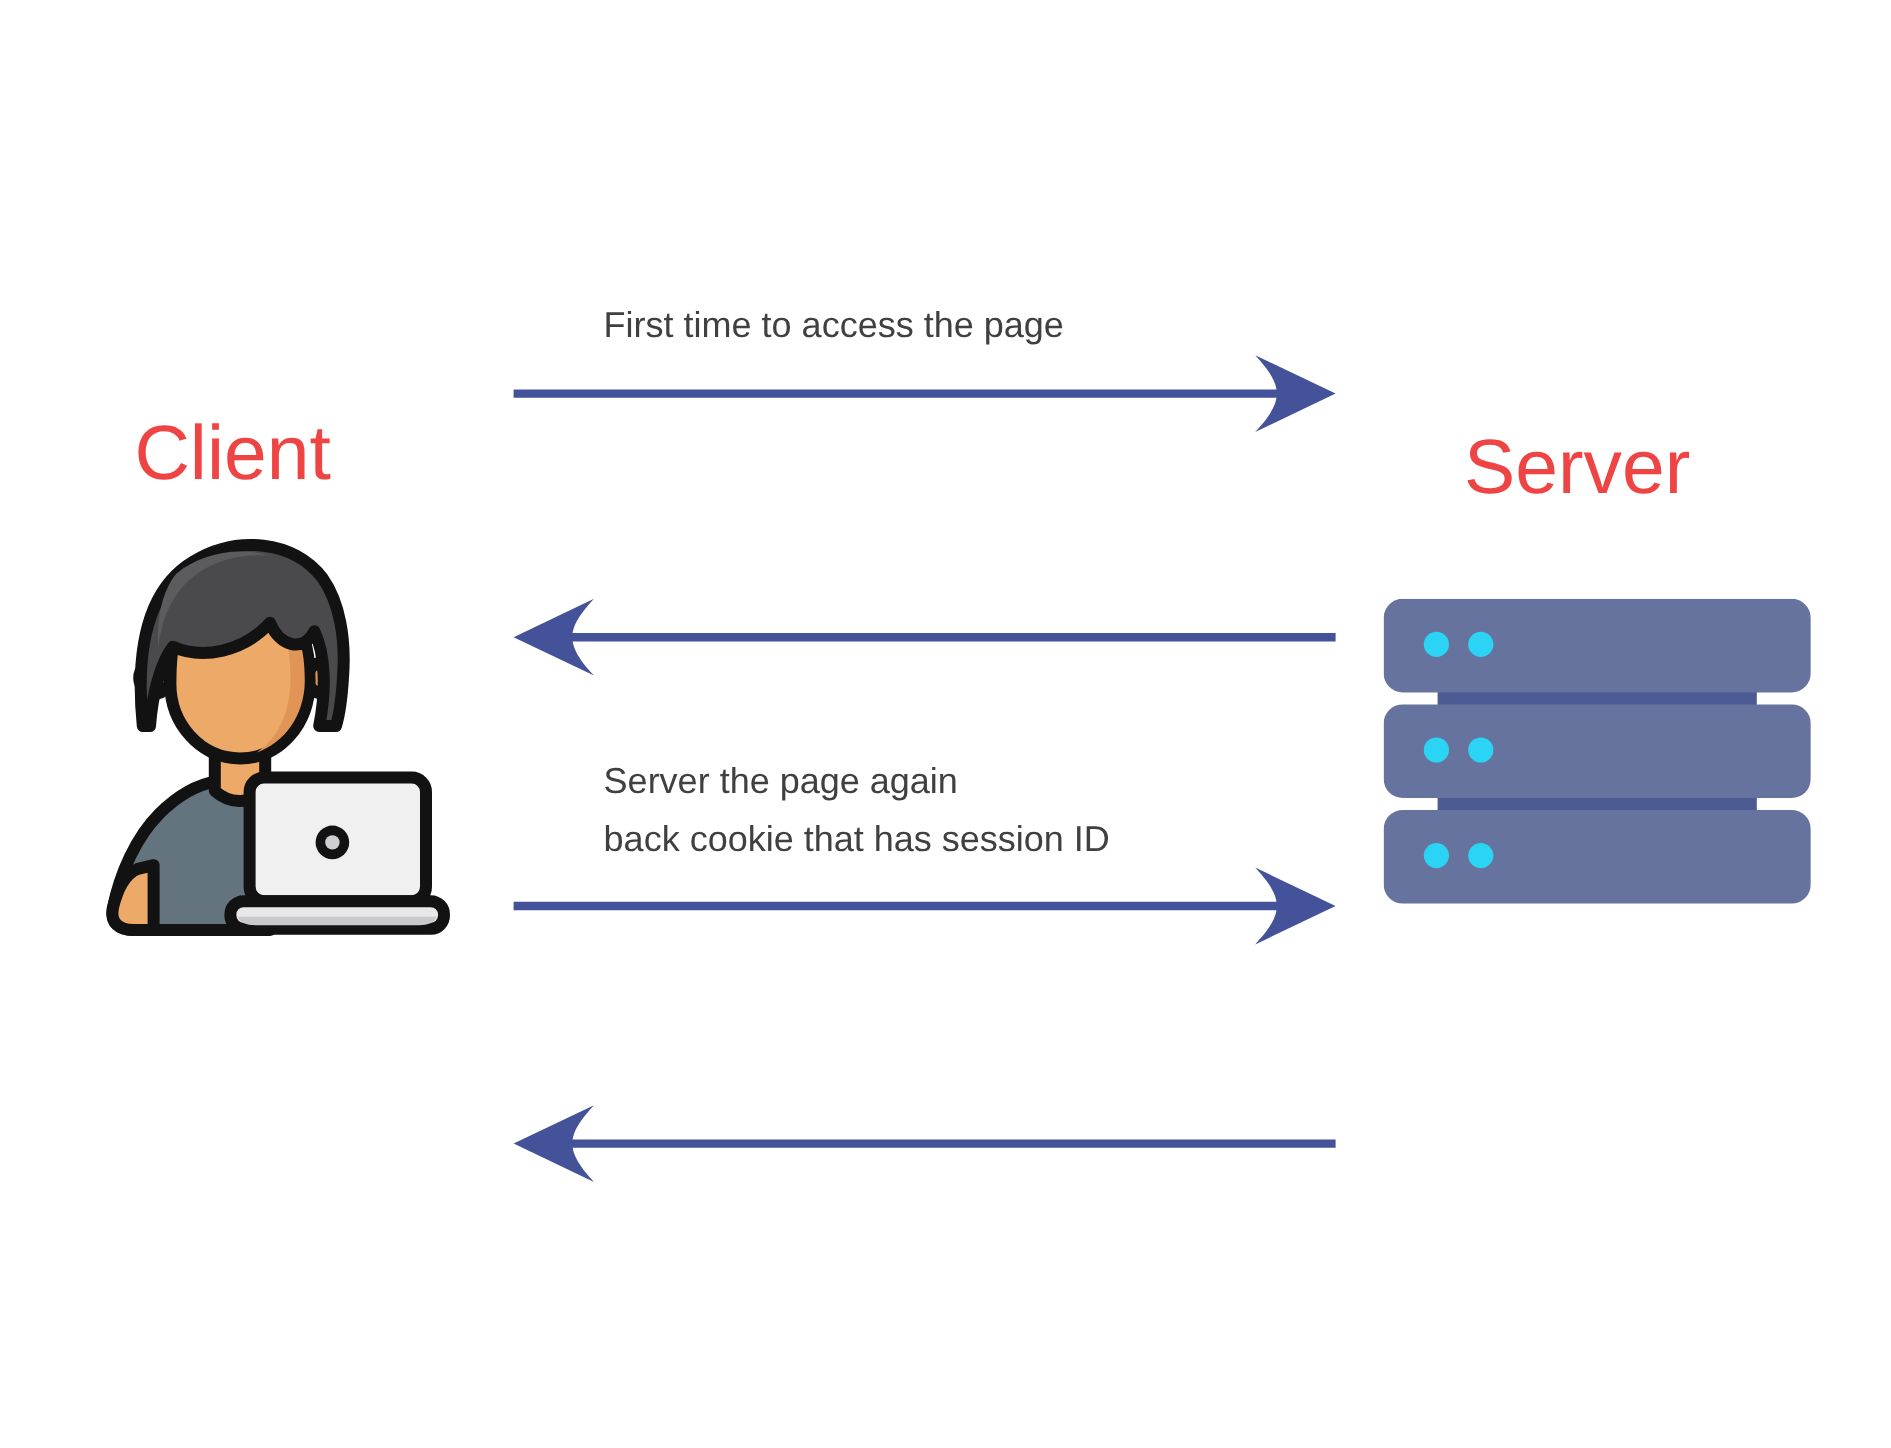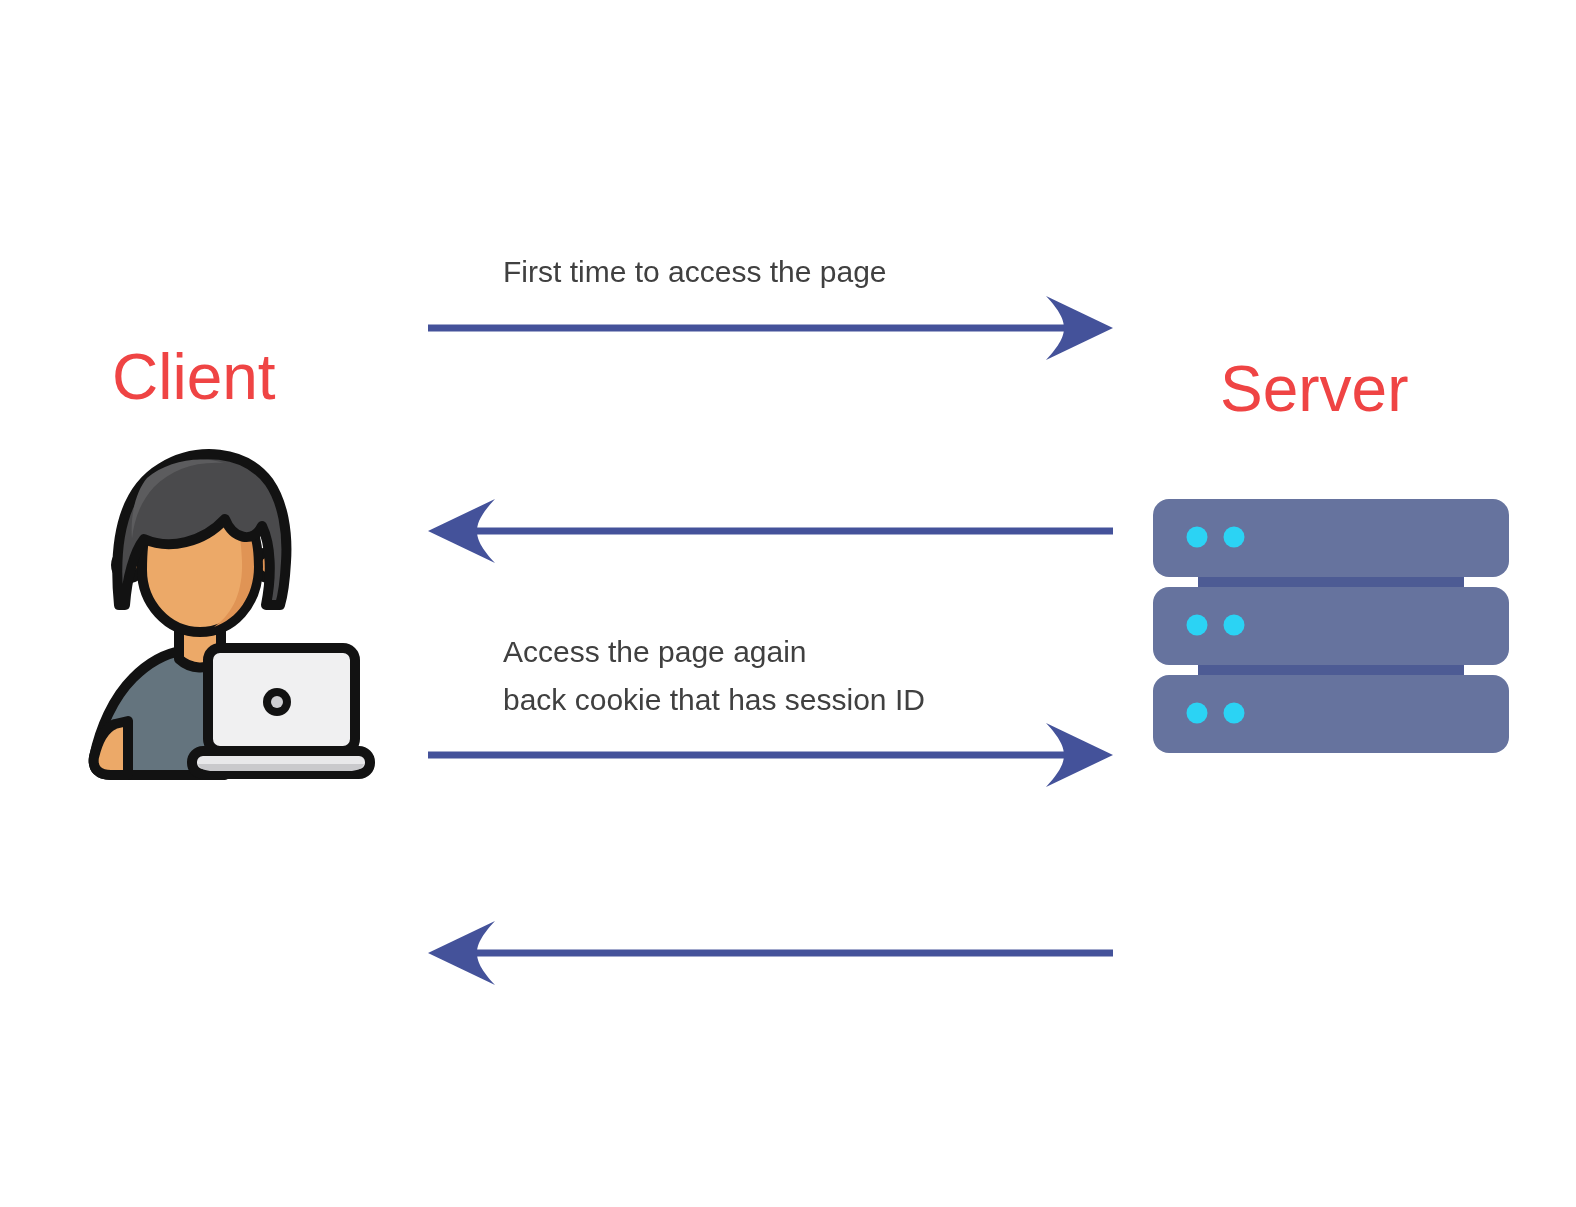--- a/index.html
+++ b/index.html
@@ -122,21 +122,21 @@
     <line x1="3" y1="36" x2="641" y2="36"></line>
     <path d="M688,36 L621,4 C635,19 639,28 639,36 C639,44 635,53 621,68 Z"></path>
   </svg>
 
   <svg class="arrow" style="top:495px" viewBox="0 0 690 72" xmlns="http://www.w3.org/2000/svg">
     <line x1="50" y1="36" x2="688" y2="36"></line>
     <path d="M3,36 L70,4 C56,19 52,28 52,36 C52,44 56,53 70,68 Z"></path>
   </svg>
 
   <div class="msg-label" style="top:628px">
-    <div>Access the page again</div>
+    <div>Server the page again</div>
     <div>back cookie that has session ID</div>
   </div>
   <svg class="arrow" style="top:719px" viewBox="0 0 690 72" xmlns="http://www.w3.org/2000/svg">
     <line x1="3" y1="36" x2="641" y2="36"></line>
     <path d="M688,36 L621,4 C635,19 639,28 639,36 C639,44 635,53 621,68 Z"></path>
   </svg>
 
   <svg class="arrow" style="top:917px" viewBox="0 0 690 72" xmlns="http://www.w3.org/2000/svg">
     <line x1="50" y1="36" x2="688" y2="36"></line>
     <path d="M3,36 L70,4 C56,19 52,28 52,36 C52,44 56,53 70,68 Z"></path>

